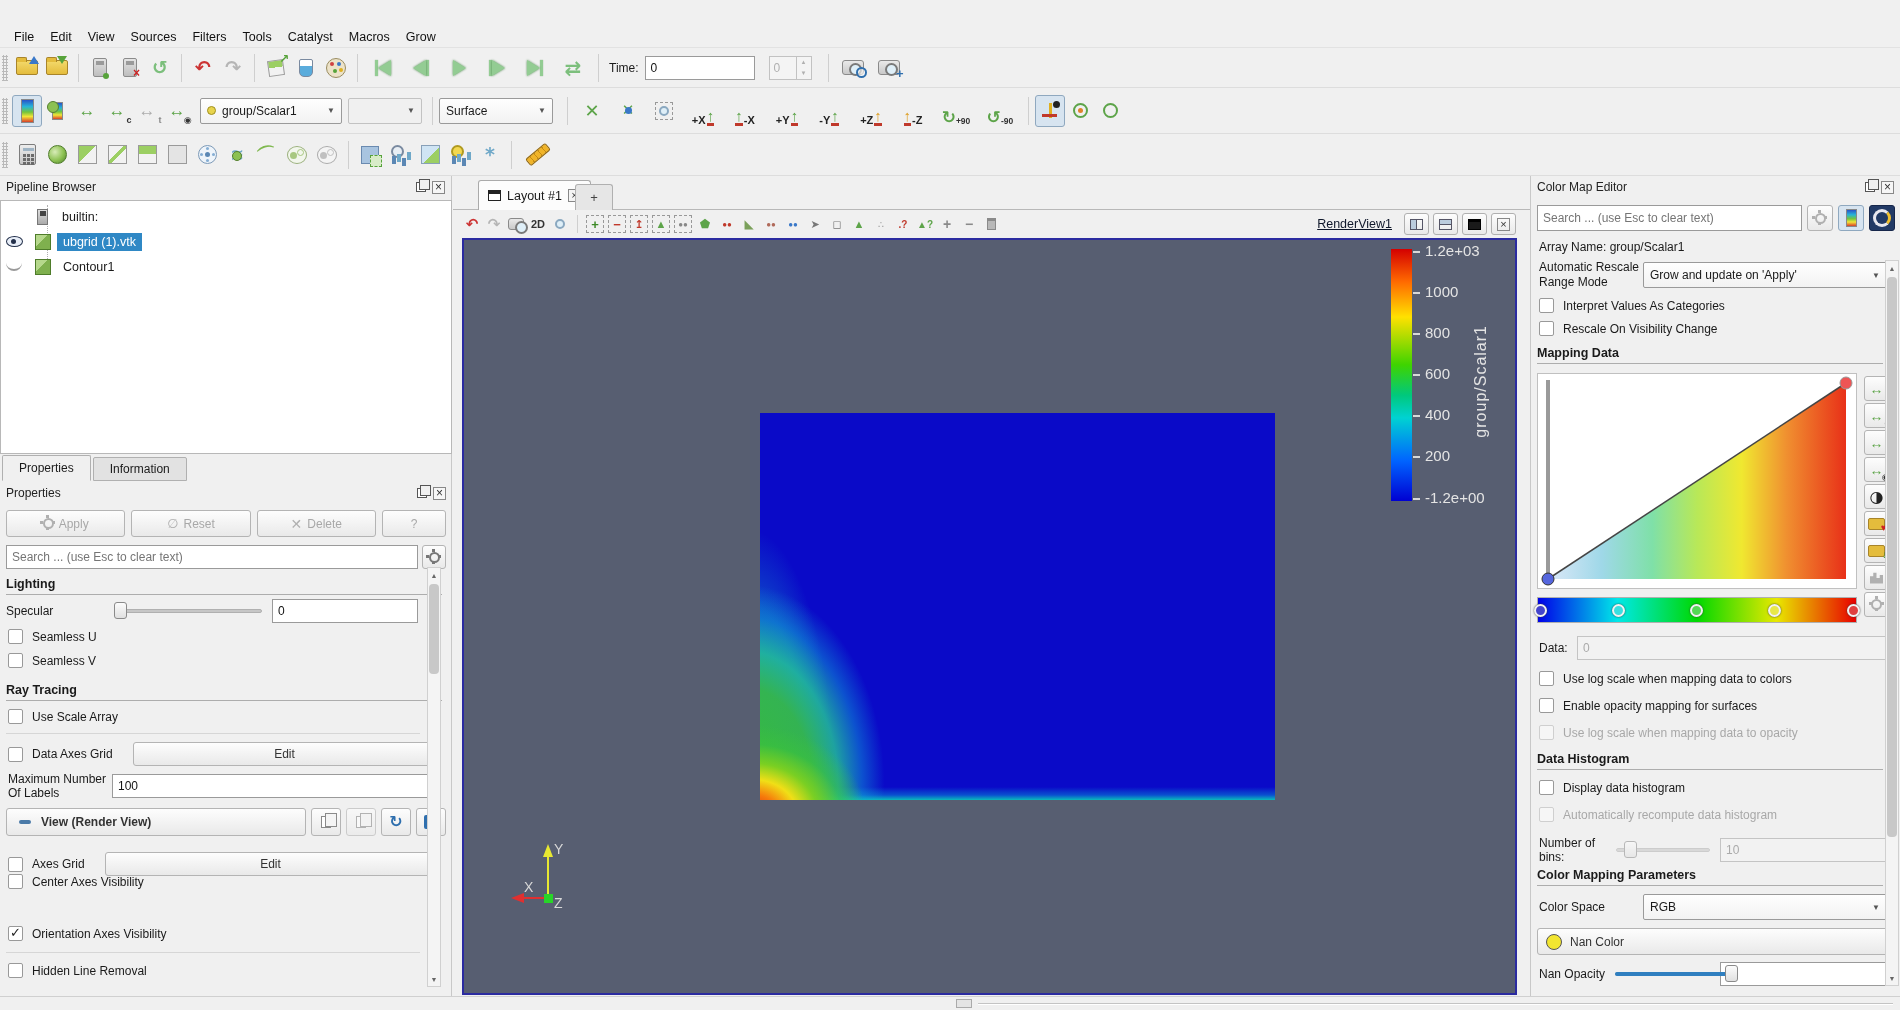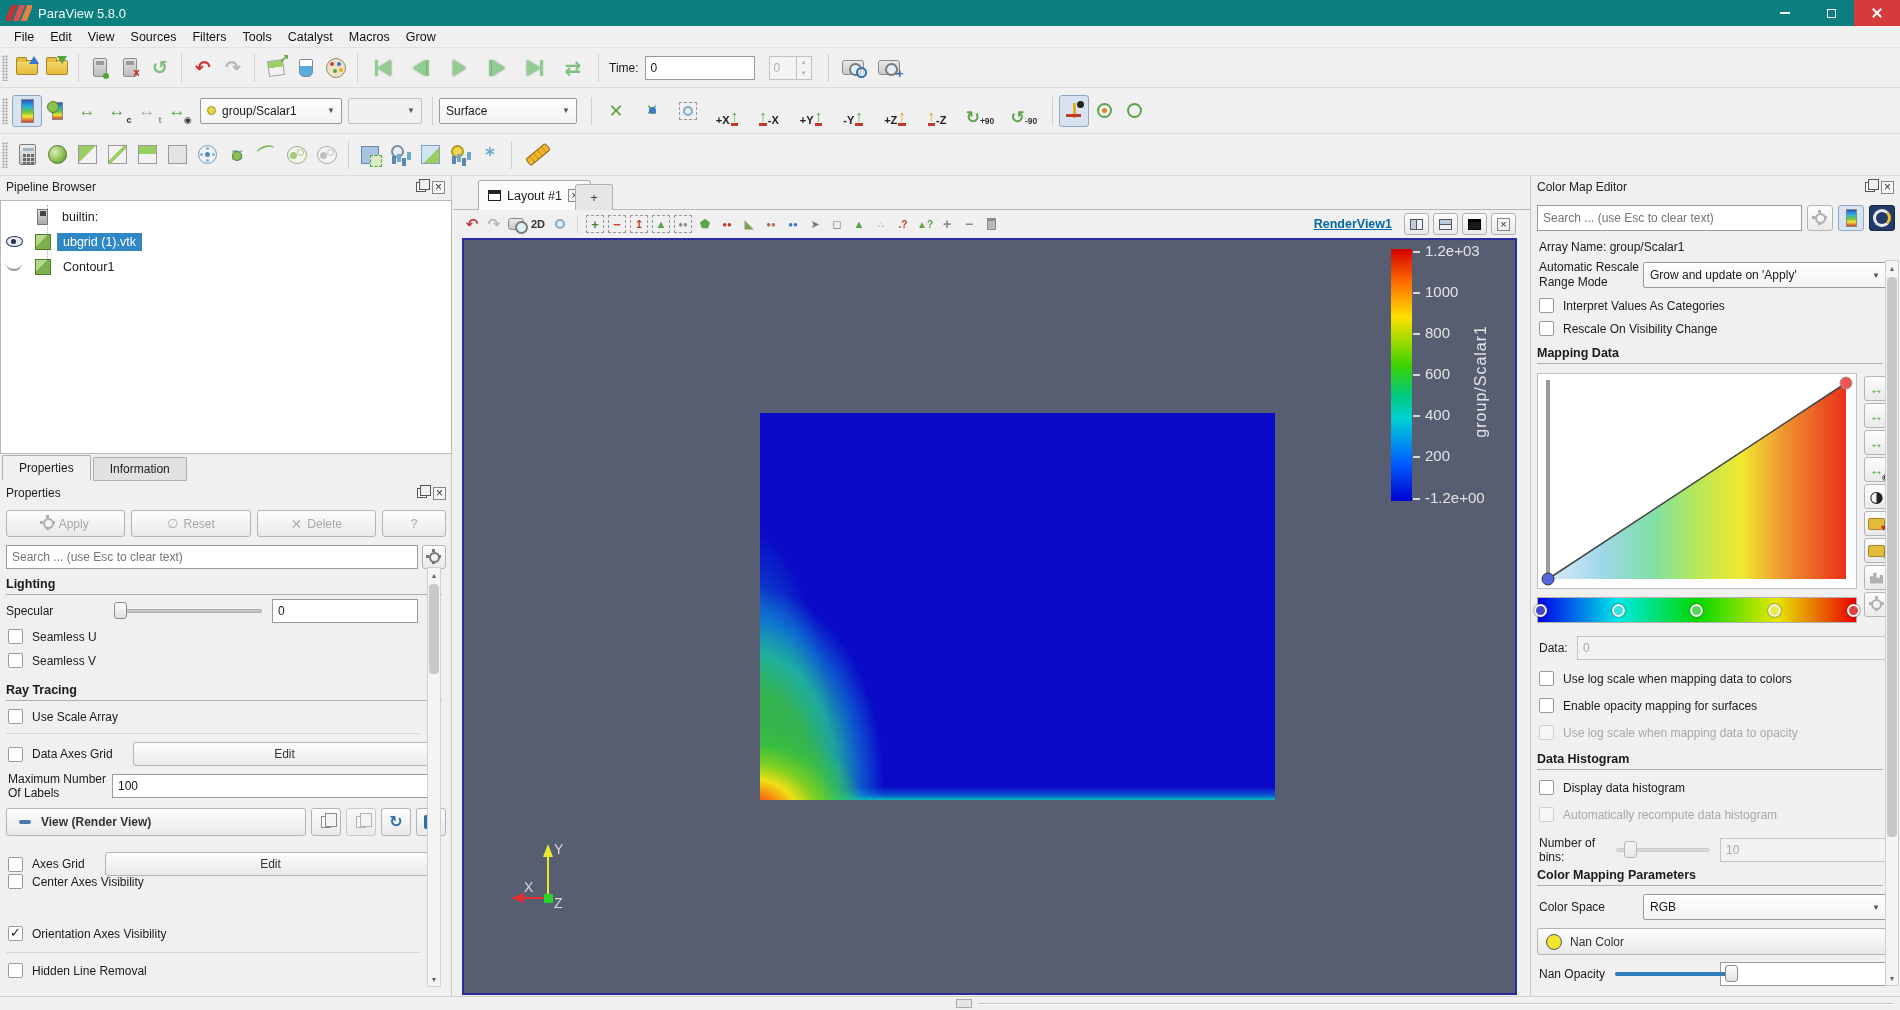--- a/index.html
+++ b/index.html
@@ -174,21 +174,21 @@
   
   .tabbar { position:absolute; left:453px; top:176px; width:1077px; height:34px; border-bottom:1px solid #b8b8b8; background:#f0f0f0; }
   .ltab { position:absolute; left:25px; top:4px; height:30px; background:#fcfcfc; border:1px solid #aaa; border-bottom:none; border-radius:3px 3px 0 0; display:flex; align-items:center; padding:0 9px; gap:6px; font-size:12.5px; }
   .ltab .wic { width:13px; height:11px; border:1px solid #222; border-top:4px solid #222; background:#fff; }
   .ltab .tclose { width:13px; height:13px; border:1px solid #888; font-size:10px; display:flex; align-items:center; justify-content:center; color:#333; background:#f4f4f4; }
   .ptab { position:absolute; left:122px; top:8px; height:26px; width:38px; background:#e6e6e6; border:1px solid #b0b0b0; border-bottom:none; border-radius:3px 3px 0 0; display:flex; align-items:center; justify-content:center; font-size:13px; color:#444; }
   .vtbar { position:absolute; left:453px; top:210px; width:1077px; height:28px; background:#f0f0f0; display:flex; align-items:center; padding-left:8px; }
   .vt { width:20px; height:20px; margin:0 1px; display:flex; align-items:center; justify-content:center; font-size:13px; flex:0 0 auto; position:relative; }
   .vt .dash { position:absolute; inset:1px; border:1px dashed #999; }
   .vt .g { position:relative; z-index:1; }
-  .rv-title { margin-left:auto; font-weight:bold; font-size:12.5px; text-decoration:underline; color:#0369a1; }
+  .rv-title { margin-left:auto; font-weight:normal; font-size:12.5px; text-decoration:underline; color:#0f172a; }
   .rv-btns { display:flex; gap:4px; margin:0 14px 0 12px; }
   .rv-btn { width:25px; height:22px; border:1px solid #b0b0b0; border-radius:3px; background:linear-gradient(#fdfdfd,#e9e9e9); display:flex; align-items:center; justify-content:center; }
   .sp-h { width:13px; height:11px; border:1px solid #556; display:flex; } .sp-h i { flex:1; } .sp-h i:first-child { border-right:1px solid #556; background:#bcd; }
   .sp-v { width:13px; height:11px; border:1px solid #556; display:flex; flex-direction:column; } .sp-v i { flex:1; } .sp-v i:first-child { border-bottom:1px solid #556; background:#bcd; }
   .mx { width:13px; height:11px; background:#1a1a1a; border:1px solid #000; border-top:3px solid #000; }
   .cx { font-size:11px; color:#333; border:1px solid #888; width:13px; height:13px; display:flex; align-items:center; justify-content:center; }
 
   .viewport { position:absolute; left:462px; top:238px; width:1055px; height:757px; background:#575e71; border:2px solid #2b2ba0; }
   .scene { position:absolute; left:296px; top:173px; width:515px; height:387px;
     background-color:#0a0ac8;
@@ -227,39 +227,20 @@
   
   .statusbar { position:absolute; left:0; top:996px; width:1900px; height:14px; background:#f0f0f0; border-top:1px solid #d0d0d0; }
   .sb-box { position:absolute; left:956px; top:2px; width:16px; height:9px; border:1px solid #aaa; background:#e4e4e4; }
   .sb-line { position:absolute; left:978px; top:6px; width:915px; height:2px; border-top:1px solid #c4c4c4; border-bottom:1px solid #fff; }
 </style>
 </head>
 <body>
 
 <div class="app">
 
-  <div class="titlebar">
-    <div class="logo">
-        <i></i>
-        <i></i>
-        <i></i>
-      </div>
-    <div class="win-title">ParaView 5.8.0</div>
-    <div class="win-controls">
-      <div class="win-btn">
-          <span class="bar"></span>
-        </div>
-      <div class="win-btn">
-          <span class="box"></span>
-        </div>
-      <div class="win-btn close">
-          <span class="x1"></span>
-        </div>
-    </div>
-  </div>
 
   <div class="menubar">
     <span class="menu-item">File</span>
     <span class="menu-item">Edit</span>
     <span class="menu-item">View</span>
     <span class="menu-item">Sources</span>
     <span class="menu-item">Filters</span>
     <span class="menu-item">Tools</span>
     <span class="menu-item">Catalyst</span>
     <span class="menu-item">Macros</span>
@@ -366,21 +347,21 @@
       </div>
     <div class="combo" style="width:142px;margin-left:8px;">
       <span class="dot-y"></span>
       <span>group/Scalar1</span>
       <span class="caret">▼</span>
     </div>
     <div class="combo disabled" style="width:74px;margin-left:6px;">
       <span class="caret">▼</span>
     </div>
     <div class="tsep" style="margin-left:10px;"></div>
-    <div class="combo" style="width:138px;">
+    <div class="combo" style="width:114px;">
       <span>Surface</span>
       <span class="caret">▼</span>
     </div>
     <div class="tsep" style="margin-left:14px;"></div>
     <div class="tbtn" style="width:36px">
         <span class="glyph" style="font-size:18px;color:#5da449;font-weight:bold;">✕</span>
       </div>
     <div class="tbtn" style="width:36px">
         <span class="glyph" style="font-size:15px;color:#5da449;font-weight:bold;">✕</span>
         <span style="position:absolute;width:7px;height:7px;border-radius:50%;background:#3a78c8;"></span>

